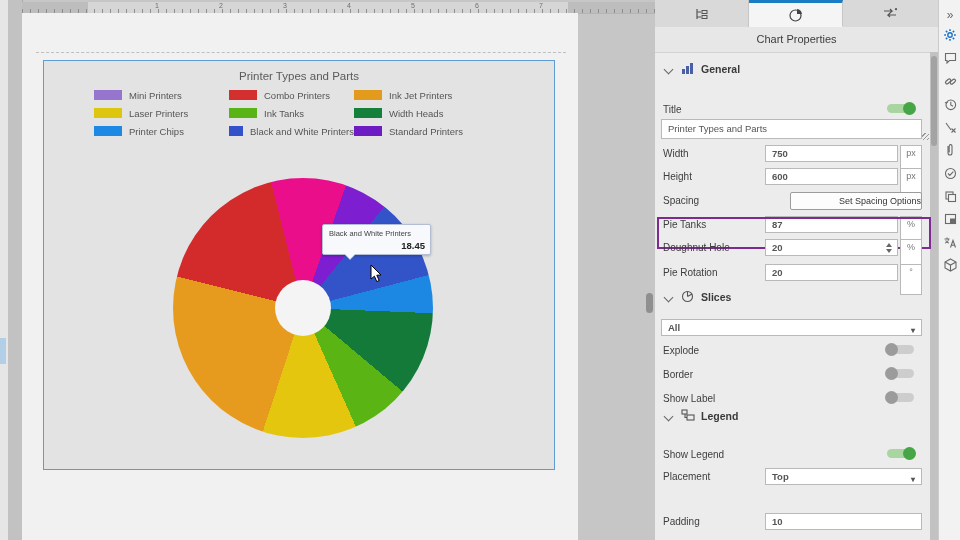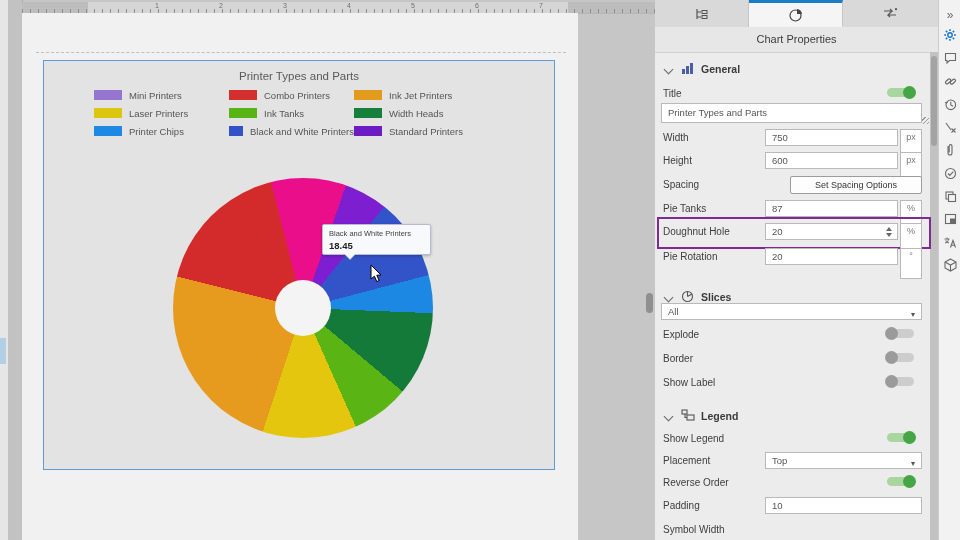--- a/index.html
+++ b/index.html
@@ -25,21 +25,21 @@
   #chart-title{left:0;top:9px;width:100%;text-align:center;font-size:11.5px;color:#5a5a5a;}
   #legend-grid{left:50px;top:29px;display:grid;grid-template-columns:135px 125px 150px;row-gap:8px;}
   .lg-item{height:10px;display:flex;align-items:center;}
   .lg-sw{width:28px;height:10px;display:inline-block;}
   .lg-lb{font-size:9.5px;color:#555;margin-left:7px;white-space:nowrap;}
   #pie{left:129px;top:117px;width:260px;height:260px;border-radius:50%;}
   #pie-hole{left:231px;top:219px;width:56px;height:56px;border-radius:50%;background:#f4f4f4;}
   #tooltip{left:278px;top:163px;width:96px;background:#f8f9fd;border:1px solid #b3bdd6;border-radius:2px;
     box-shadow:0 1px 3px rgba(0,0,0,.25);padding:4px 5px 3px 6px;z-index:5;}
   #tooltip-title{font-size:7.5px;color:#444;white-space:nowrap;}
-  #tooltip-value{font-size:9.5px;font-weight:bold;color:#222;margin-top:2px;}
+  #tooltip-value{font-size:9.5px;font-weight:bold;color:#222;margin-top:2px;text-align:right;}
   #tooltip-pointer{position:absolute;left:22px;bottom:-5px;width:0;height:0;
     border-left:5px solid transparent;border-right:5px solid transparent;border-top:5px solid #f8f9fd;
     filter:drop-shadow(0 1px 0 #b3bdd6);}
   #cursor{left:370px;top:265px;z-index:9;}
   #canvas-scroll-thumb{left:646px;top:293px;width:7px;height:20px;background:#8f8f8f;border-radius:4px;}
 
   
   #panel{left:655px;top:0;width:283px;height:540px;background:#ececec;}
   #tabs{left:0;top:0;width:283px;height:27px;background:#d9d9d9;border-bottom:1px solid #c6c6c6;display:flex;}
   .tab{width:94px;height:27px;box-sizing:border-box;border-right:1px solid #c6c6c6;
@@ -49,42 +49,42 @@
        text-align:center;font-size:11px;color:#3c3c3c;line-height:25px;}
   #panel-scroll{left:275px;top:52px;width:8px;height:488px;background:#c2c2c2;}
   #panel-scroll-thumb{position:absolute;left:1px;top:4px;width:6px;height:90px;background:#a3a3a3;border-radius:3px;}
 
   .sect{position:absolute;left:0;width:267px;height:16px;}
   .sect-label{position:absolute;left:46px;top:1px;font-size:10.5px;font-weight:bold;color:#3a3a3a;}
   .chev{position:absolute;left:10px;top:4px;width:6px;height:6px;border-left:1.4px solid #666;
         border-bottom:1.4px solid #666;transform:rotate(-45deg);}
   .sect-icon{position:absolute;left:26px;top:0px;}
 
-  .prow{position:absolute;left:0;width:275px;height:18px;}
+  .prow{position:absolute;left:0;width:275px;height:18px;margin-top:16px;}
   .plabel{position:absolute;left:8px;top:3px;font-size:10px;color:#3d3d3d;white-space:nowrap;}
   .pinput{position:absolute;left:110px;top:0;width:133px;height:17px;background:#fff;border:1px solid #b9b9b9;
-        font-size:9.5px;color:#555;line-height:15px;padding-left:6px;box-sizing:border-box;}
+        font-size:9.5px;color:#555;line-height:15px;padding-left:6px;box-sizing:border-box;font-weight:bold;}
   .punit{position:absolute;left:245px;top:0;width:22px;height:31px;background:#fff;border:1px solid #b9b9b9;
         font-size:9px;color:#777;text-align:center;line-height:15px;box-sizing:border-box;}
   .pwide{left:6px;width:261px;}
   .psel .caret{position:absolute;right:6px;top:3px;font-size:8px;color:#555;}
   .tgl{position:absolute;left:232px;top:3px;width:27px;height:9px;border-radius:5px;}
   .tgl .knob{position:absolute;top:-2.5px;width:13px;height:13px;border-radius:50%;}
   .tgl.on{background:#a8d5a0;}.tgl.on .knob{right:-2px;background:#46a546;}
   .tgl.off{background:#cdcdcd;}.tgl.off .knob{left:-2px;background:#9b9b9b;}
   #title-input{position:absolute;left:6px;top:0;width:261px;height:20px;background:#fff;border:1px solid #b9b9b9;
         font-size:9.5px;color:#555;line-height:18px;padding-left:6px;box-sizing:border-box;}
   #title-resize{position:absolute;right:1px;bottom:1px;width:7px;height:7px;
         background:repeating-linear-gradient(135deg,transparent 0 2px,#999 2px 3px);}
   #doughnut-hl{position:absolute;left:2px;top:217px;width:270px;height:28px;border:2px solid #7d2b93;}
   .stepper{position:absolute;right:5px;top:3px;display:flex;flex-direction:column;gap:2px;}
   .stepper .up{width:0;height:0;border-left:3px solid transparent;border-right:3px solid transparent;border-bottom:4px solid #666;}
   .stepper .dn{width:0;height:0;border-left:3px solid transparent;border-right:3px solid transparent;border-top:4px solid #666;}
   .sbtn{position:absolute;left:135px;top:0;width:132px;height:18px;background:#fdfdfd;border:1px solid #9c9c9c;
-        font-size:9px;color:#333;text-align:center;line-height:16px;box-sizing:border-box;border-radius:2px;}
+        font-size:9px;color:#333;text-align:right;line-height:16px;box-sizing:border-box;border-radius:2px;}
 
   
   #rtools{left:938px;top:0;width:22px;height:540px;background:#f2f2f2;border-left:1px solid #ccc;}
   .rt-icon{position:absolute;left:0;width:22px;height:20px;display:flex;align-items:center;justify-content:center;color:#6a6a6a;}
   .rt-icon svg{display:block;}
 </style>
 </head>
 <body>
 
 <div id="left-strip" class="abs">
@@ -300,26 +300,20 @@
         <span class="knob"></span>
       </span>
   </div>
   <div class="prow psel" style="top:452px;">
     <span class="plabel">Placement</span>
     <span class="pinput" style="width:157px;">
       <span>Top</span>
       <span class="caret">▾</span>
     </span>
   </div>
-  <div class="prow" style="top:474px;">
-    <span class="plabel">Reverse Order</span>
-    <span class="tgl on">
-        <span class="knob"></span>
-      </span>
-  </div>
   <div class="prow" style="top:497px;">
     <span class="plabel">Padding</span>
     <span class="pinput" style="width:157px;">10</span>
   </div>
   <div class="prow" style="top:521px;">
     <span class="plabel">Symbol Width</span>
   </div>
 </div>
 
 <div id="rtools" class="abs">

